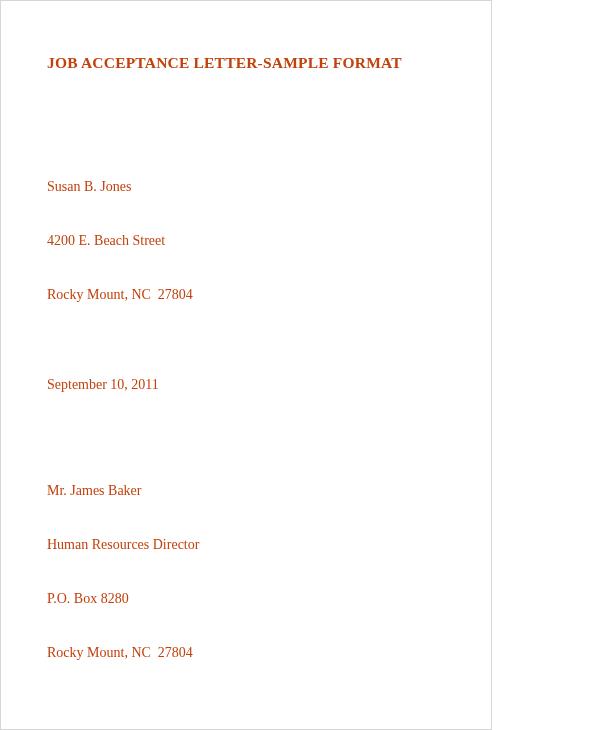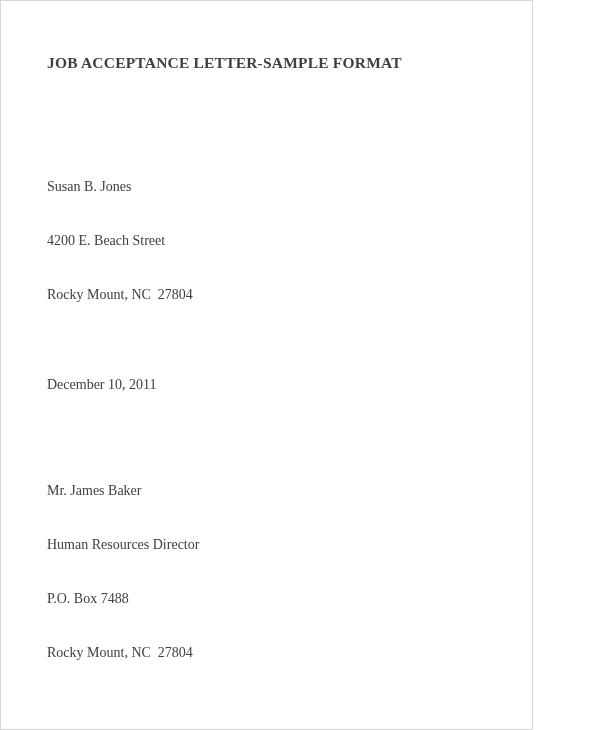--- a/index.html
+++ b/index.html
@@ -2,30 +2,30 @@
 <html><head>
 <meta charset="utf-8">
 <style>
   html, body {
     margin: 0;
     padding: 0;
     background: #ffffff;
   }
   .page {
     position: relative;
-    width: 533px;
+    width: 492px;
     height: 730px;
     box-sizing: border-box;
     background: #ffffff;
     border: 1px solid #d6d6d6;
     padding: 53px 46px 0 46px;
     font-family: "Liberation Serif", "DejaVu Serif", serif;
     font-size: 14px;
     line-height: 18px;
-    color: #404040;
+    color: #c2410c;
     overflow: hidden;
   }
   .page * {
     white-space: pre-wrap;
   }
   .title {
     margin: 0;
     font-size: 15.5px;
     line-height: 18px;
     font-weight: 700;
@@ -41,22 +41,22 @@
 <div class="page">
 
   <h1 class="title">JOB ACCEPTANCE LETTER-SAMPLE FORMAT</h1>
 
   <div class="sender-block">
     <div>Susan B. Jones</div>
     <div>4200 E. Beach Street</div>
     <div>Rocky Mount, NC  27804</div>
   </div>
 
-  <div class="date-line">December 10, 2011</div>
+  <div class="date-line">September 10, 2011</div>
 
   <div class="recipient-block">
     <div>Mr. James Baker</div>
     <div>Human Resources Director</div>
-    <div>P.O. Box 7488</div>
+    <div>P.O. Box 8280</div>
     <div>Rocky Mount, NC  27804</div>
   </div>
 
 </div>
 
 </body></html>

